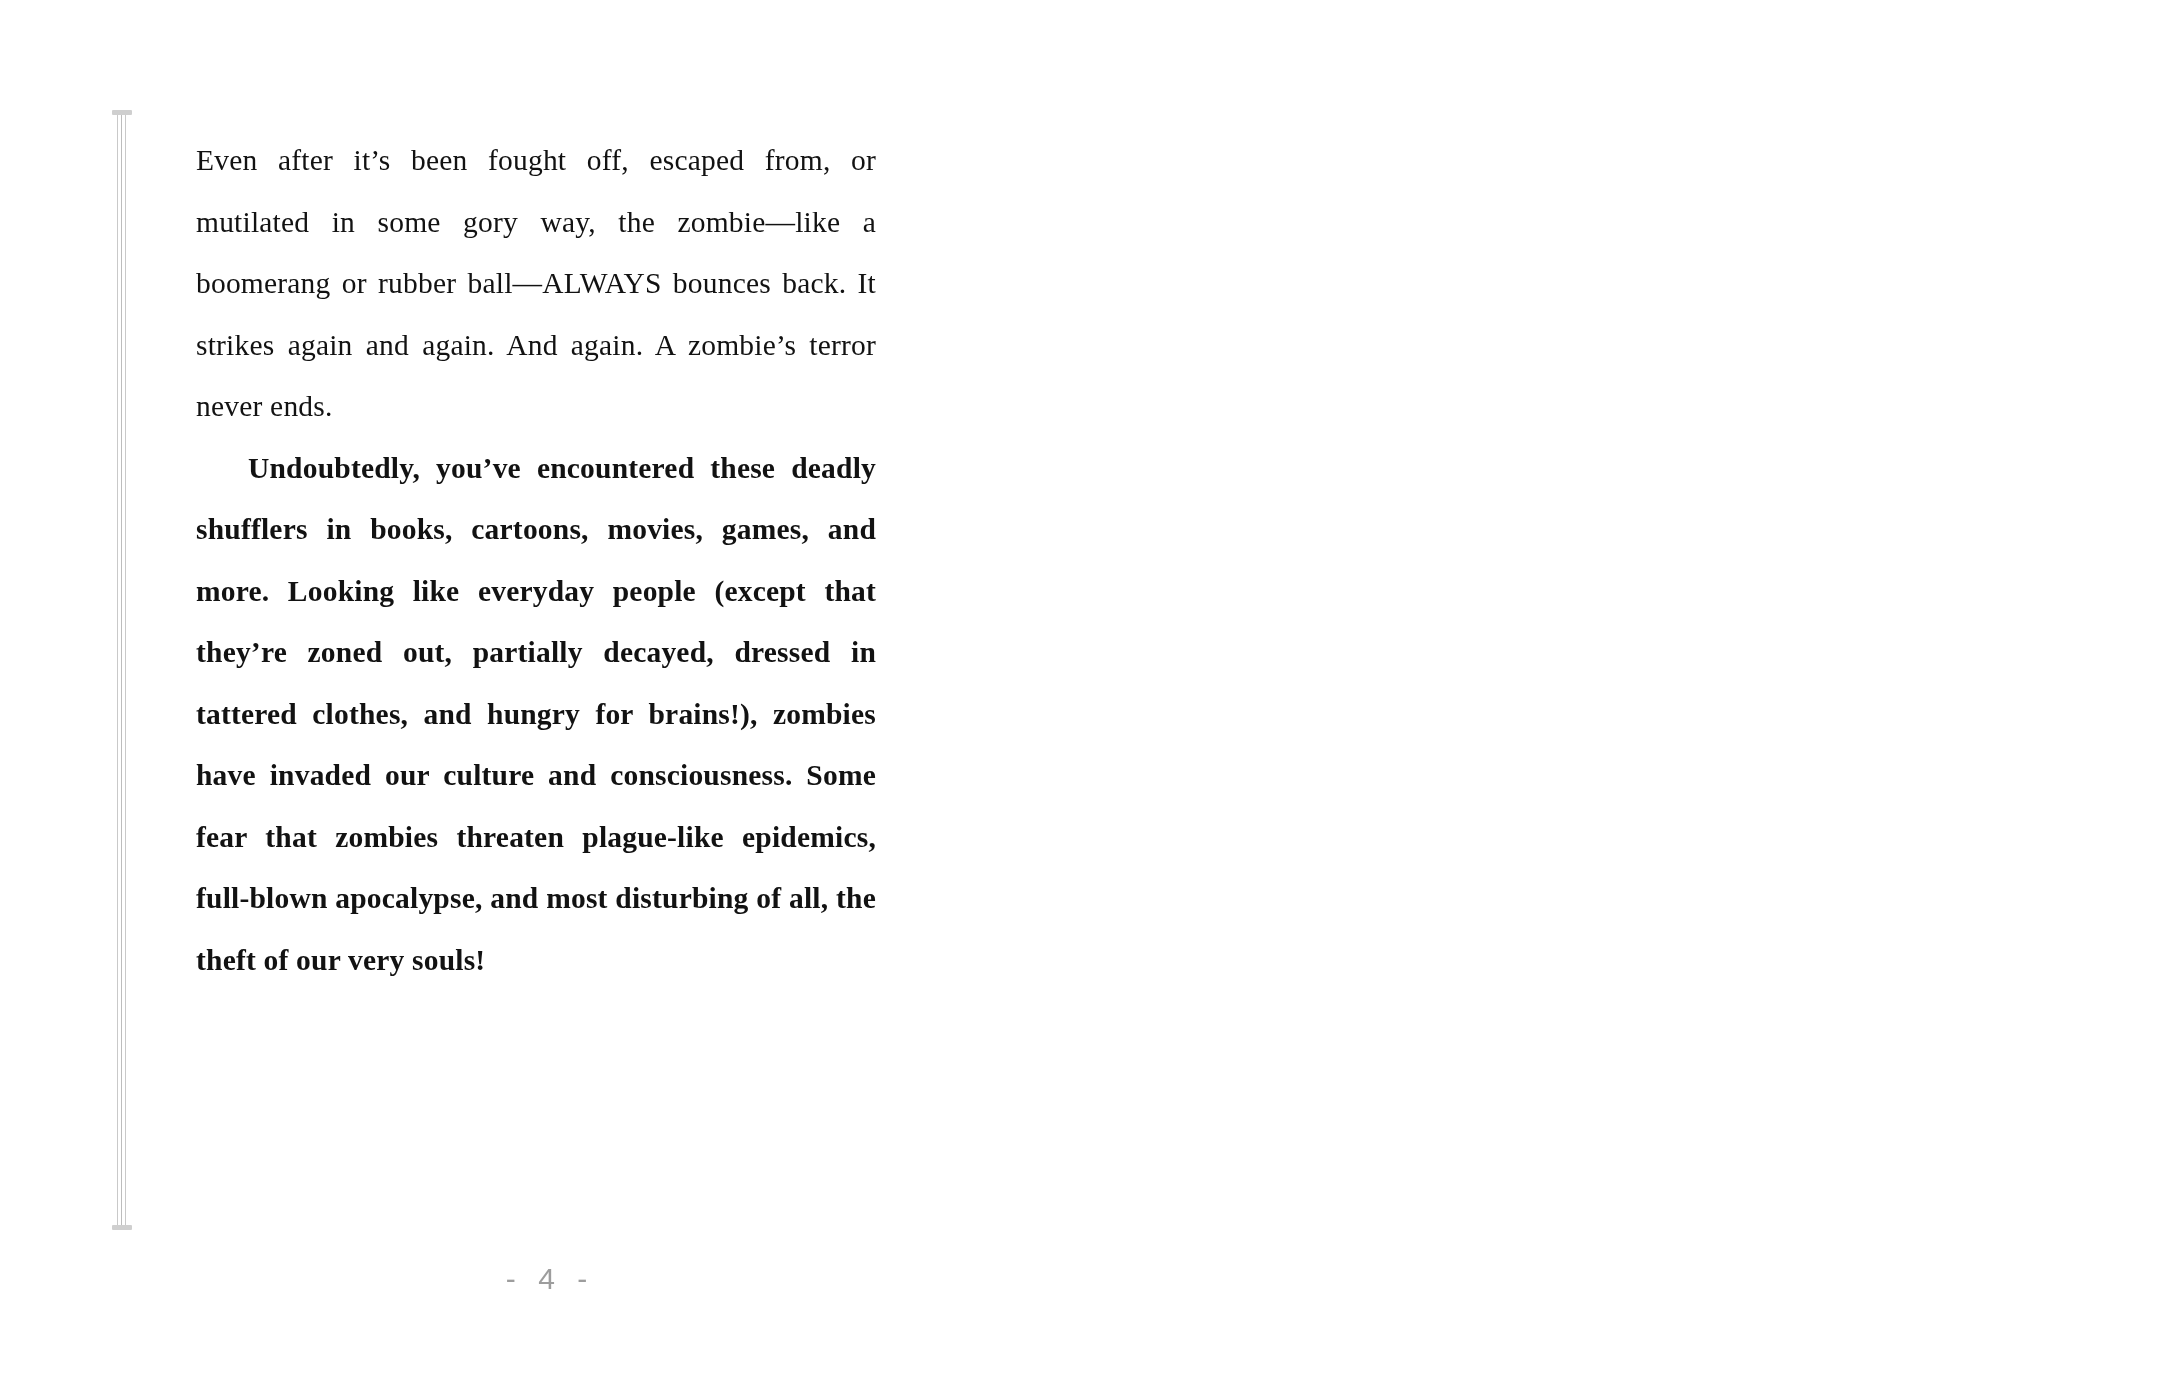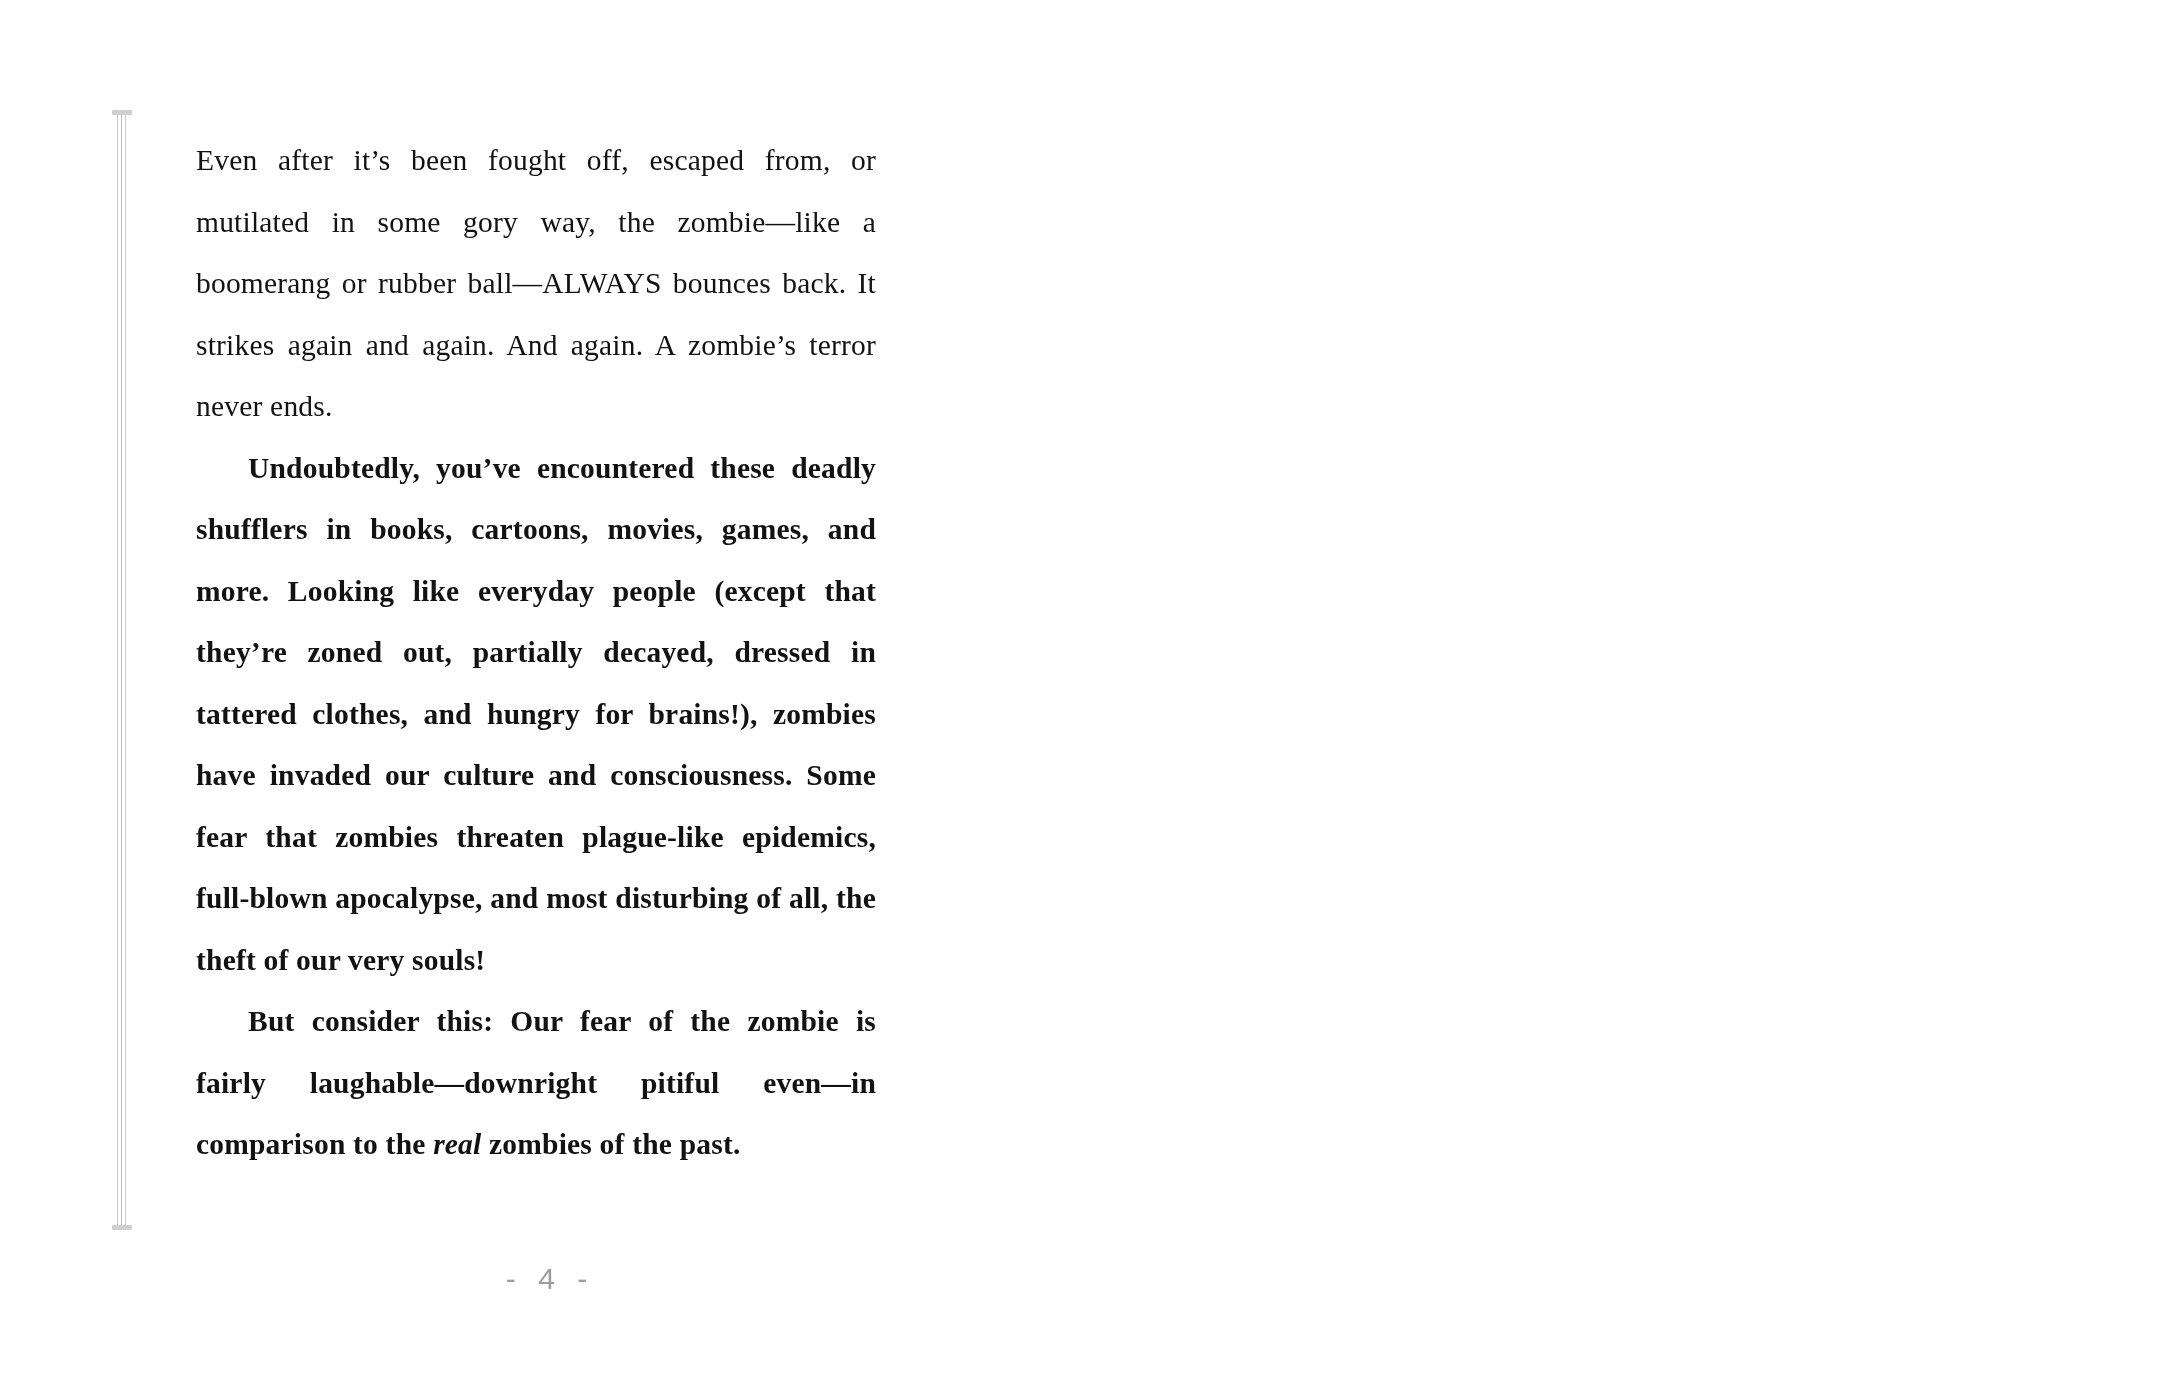--- a/index.html
+++ b/index.html
@@ -108,21 +108,20 @@
         <span class="ln b"></span>
         <span class="ln c"></span>
       </div>
       <div class="cap top"></div>
       <div class="cap bottom"></div>
     </div>
 
     <div class="textcol" id="left-text">
       <p>Even after it’s been fought off, escaped from, or mutilated in some gory way, the zombie—like a boomerang or rubber ball—ALWAYS bounces back. It strikes again and again. And again. A zombie’s terror never ends.</p>
       <p class="indent">Undoubtedly, you’ve encountered these deadly shufflers in books, cartoons, movies, games, and more. Looking like everyday people (except that they’re zoned out, partially decayed, dressed in tattered clothes, and hungry for brains!), zombies have invaded our culture and consciousness. Some fear that zombies threaten plague-like epidemics, full-blown apocalypse, and most disturbing of all, the theft of our very souls!</p>
-      <p class="indent"><span>But consider this: Our fear of the zombie is fairly laughable—downright pitiful even—in comparison to the </span><span class="em">real</span><span> zombies of the past.</span></p>
     </div>
 
     <div class="folio" id="folio-left">- 4 -</div>
   </div>
 
   <div class="page" id="page-right">
 
     
 
     

